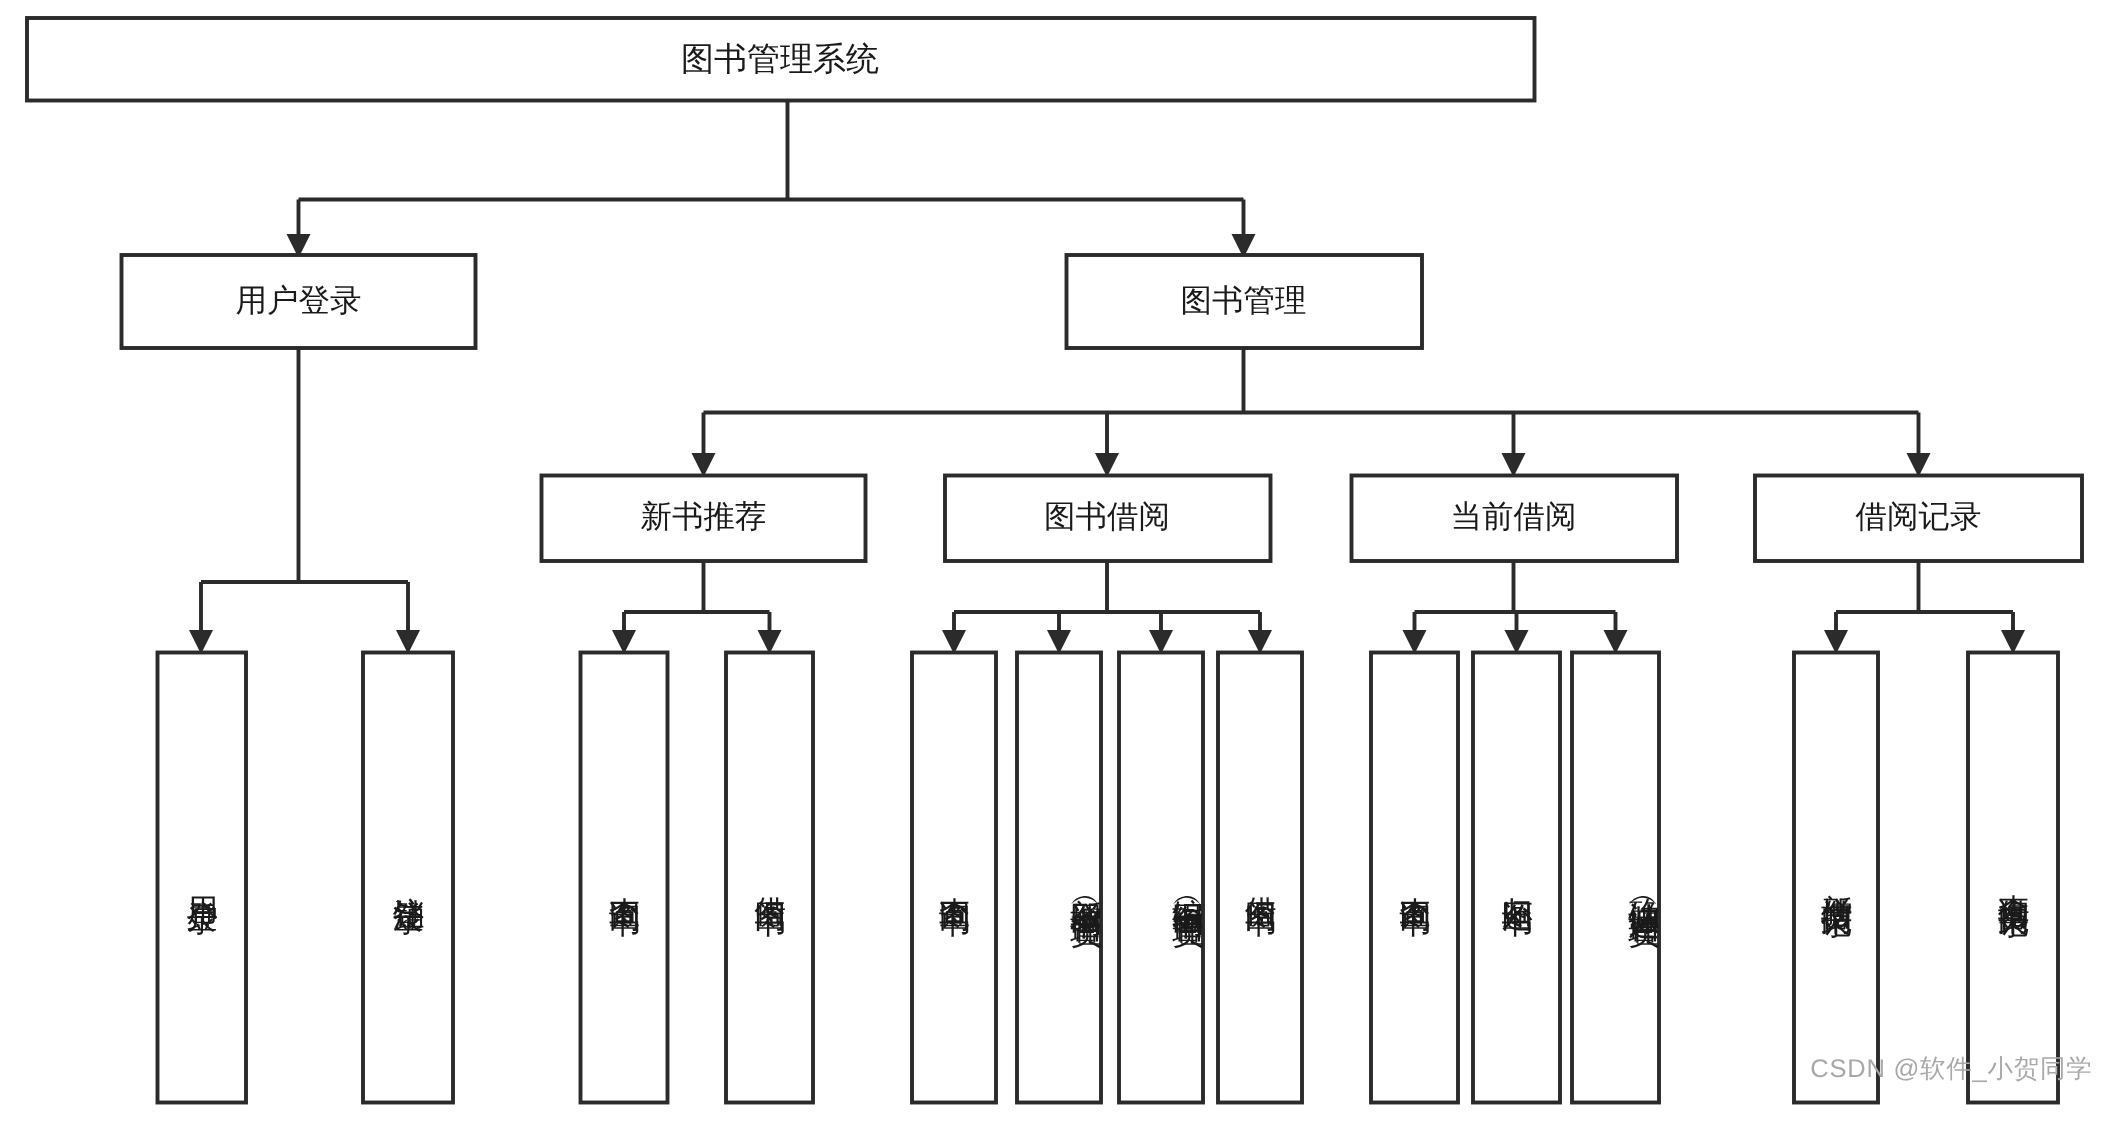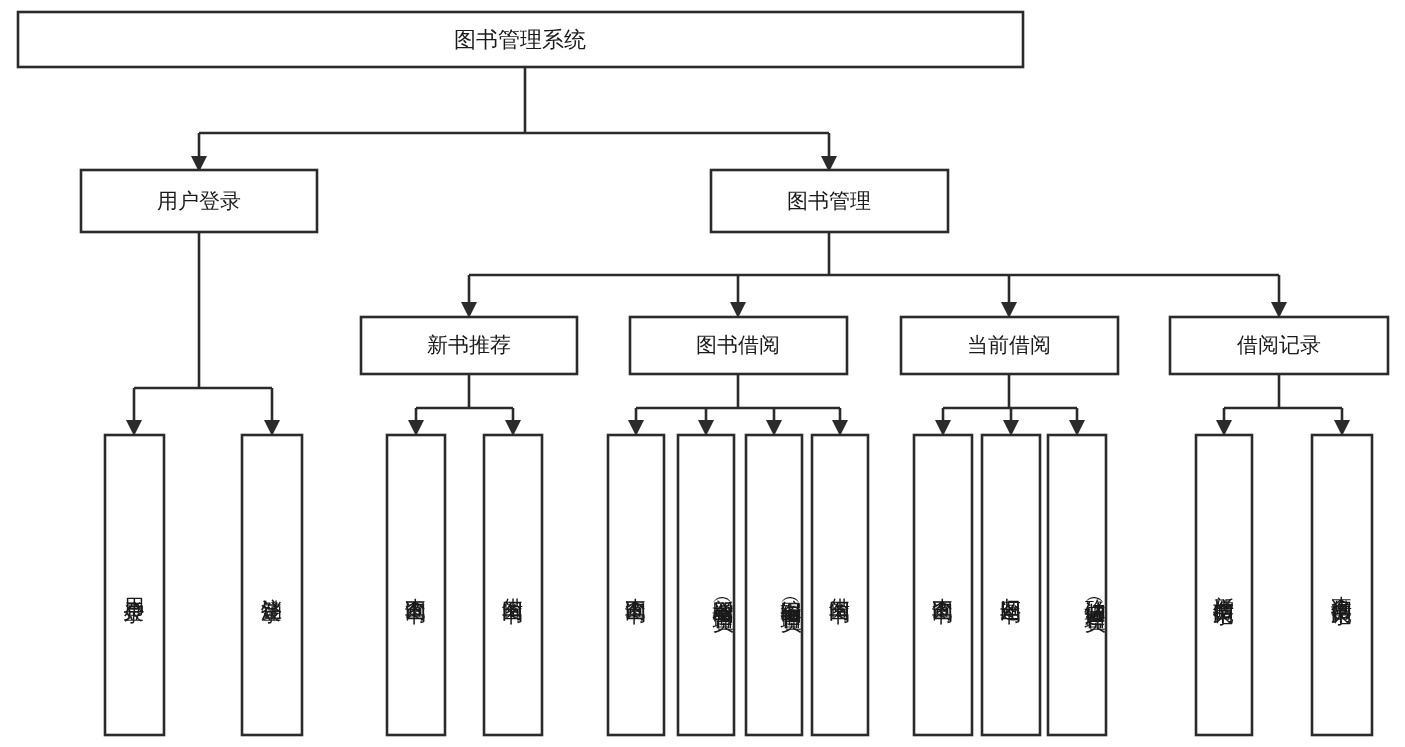--- a/index.html
+++ b/index.html
@@ -212,13 +212,14 @@
   <div class="leaf-label" style="left:746px; top:435px; width:56px; height:300px; align-items:flex-start; padding-top:12px; box-sizing:border-box;">编辑图书（管理员）</div>
   <div class="leaf-label" style="left:812px; top:435px; width:56px; height:300px;">借阅图书</div>
 
   <div class="leaf-label" style="left:914px; top:435px; width:58px; height:300px;">查询图书</div>
   <div class="leaf-label" style="left:982px; top:435px; width:58px; height:300px;">归还图书</div>
   <div class="leaf-label" style="left:1048px; top:435px; width:58px; height:300px; align-items:flex-start; padding-top:12px; box-sizing:border-box;">确认归还（管理员）</div>
 
   <div class="leaf-label" style="left:1196px; top:435px; width:56px; height:300px;">新增借阅记录</div>
   <div class="leaf-label" style="left:1312px; top:435px; width:60px; height:300px;">查询借阅记录</div>
 
+  <div class="watermark">CSDN @软件_小贺同学</div>
 </div>
 
 </body></html>

